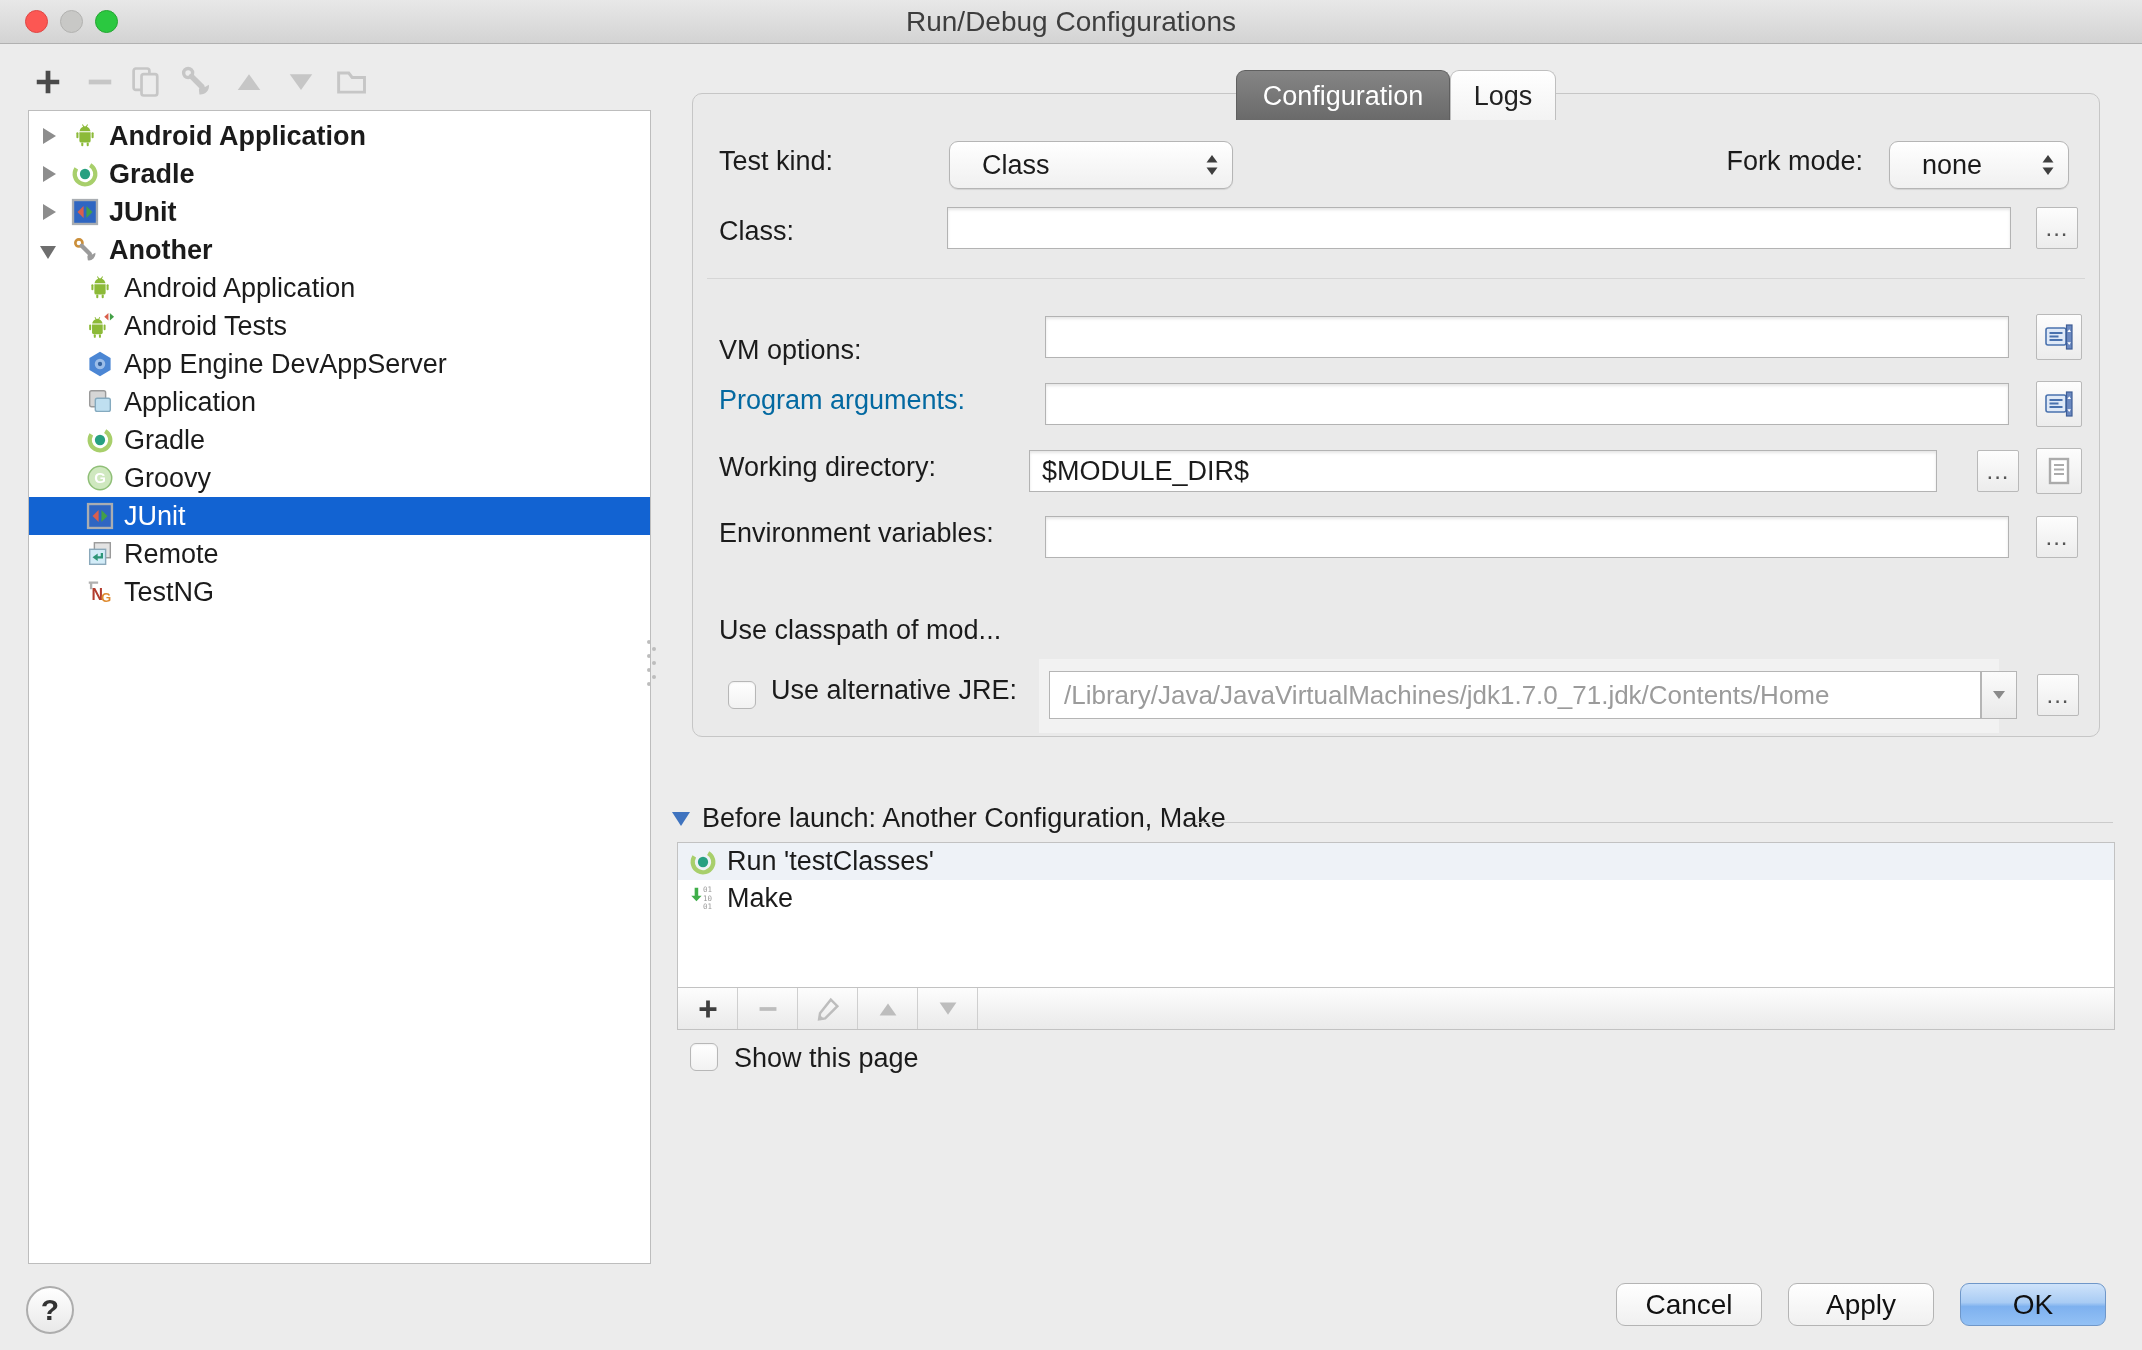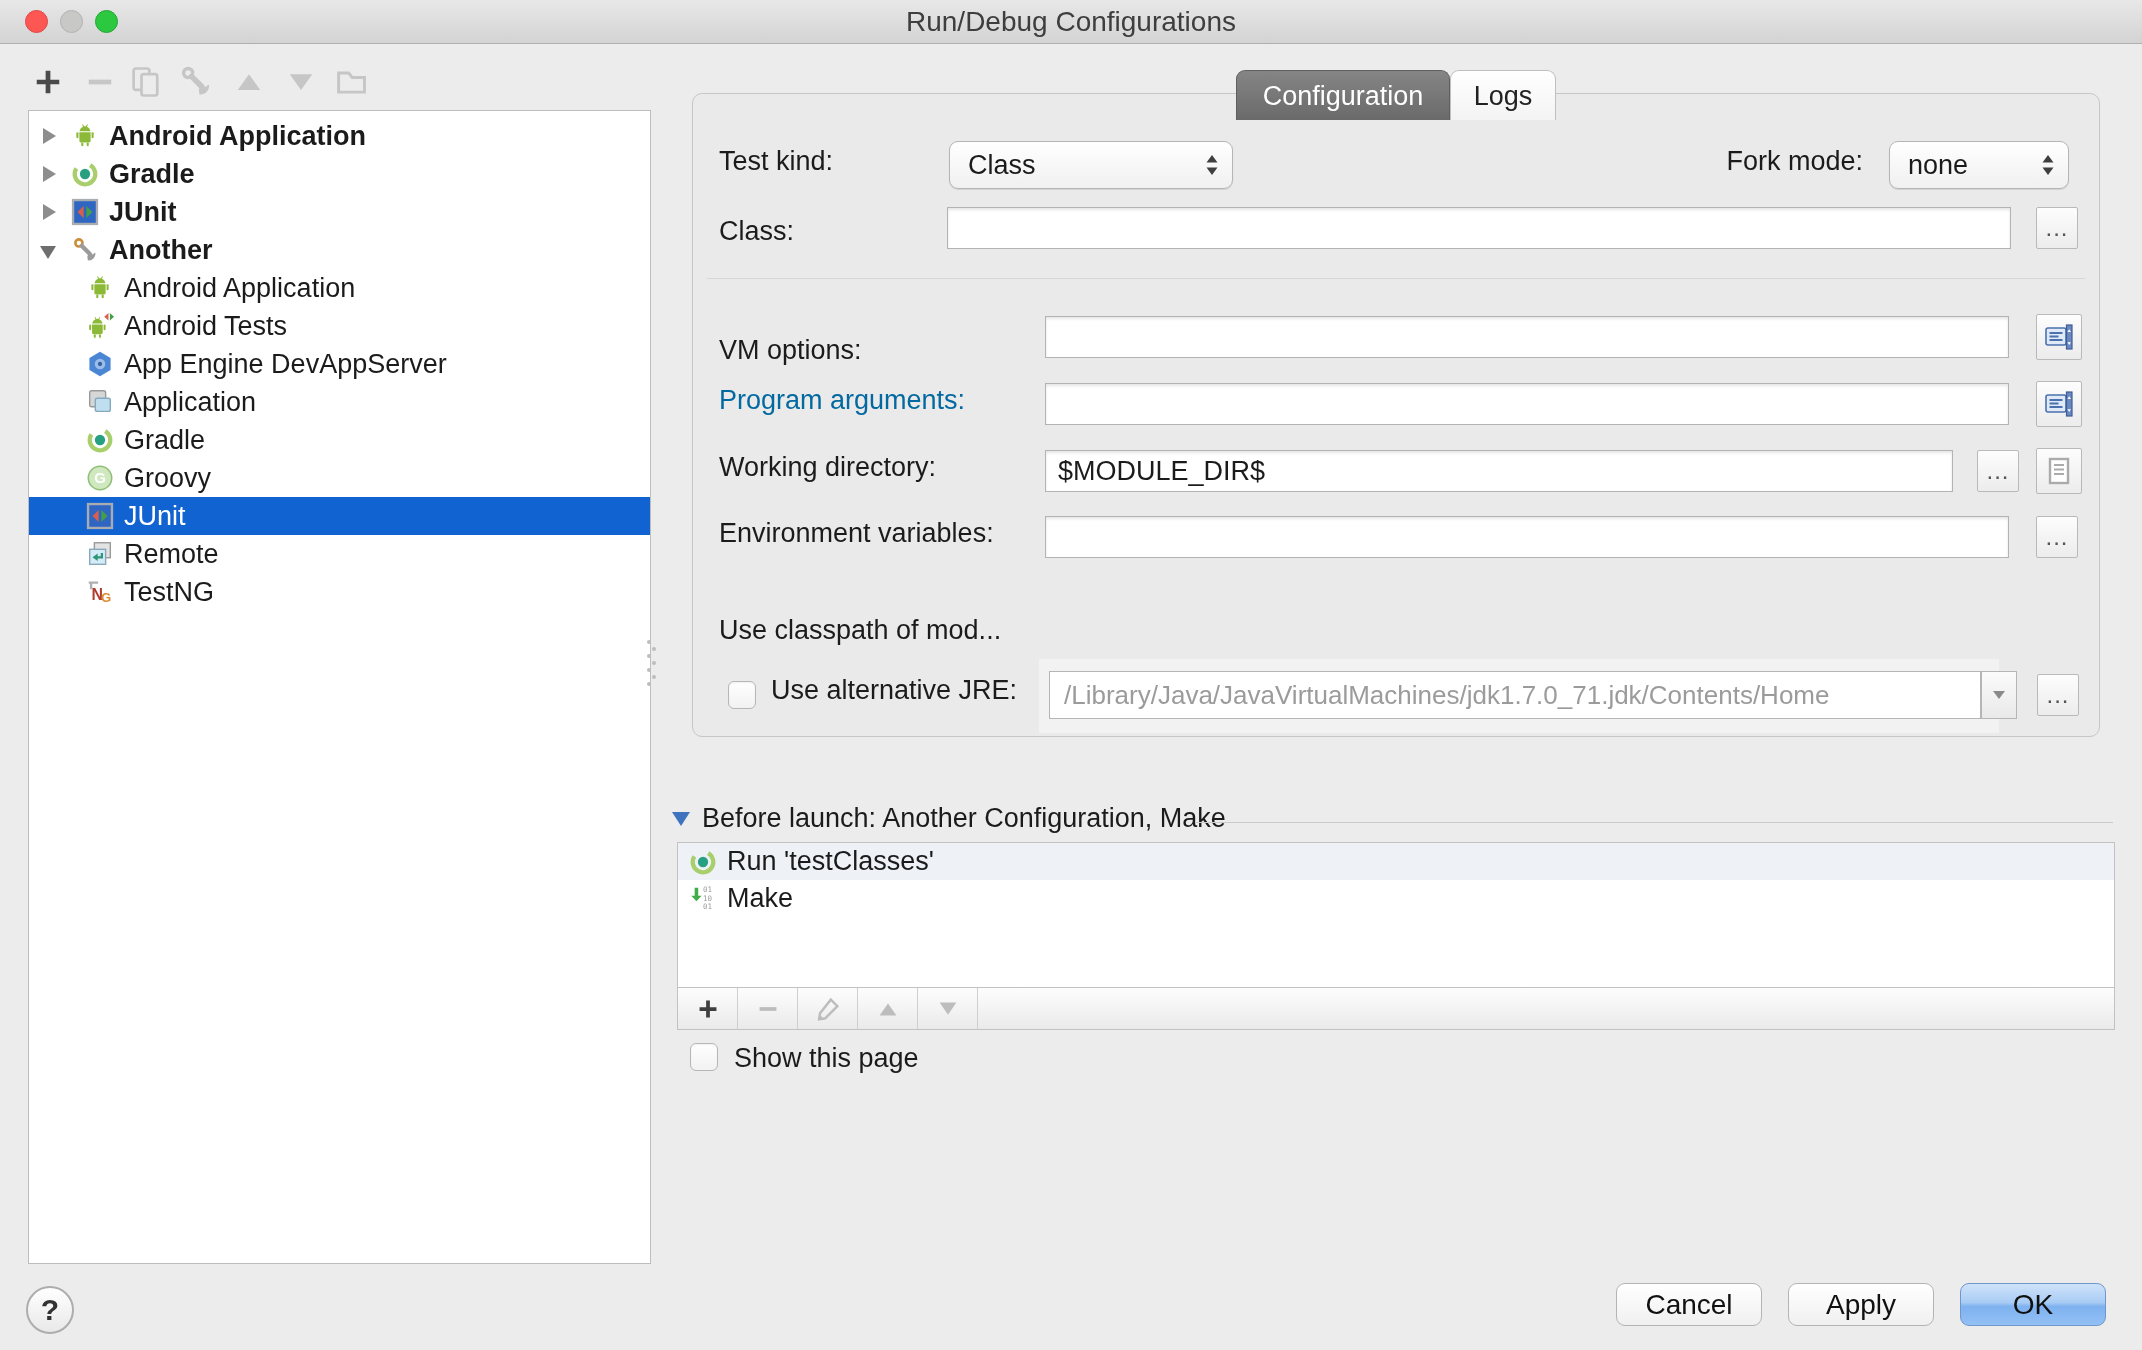--- a/index.html
+++ b/index.html
@@ -84,21 +84,21 @@
     font-family:"Liberation Sans", sans-serif; font-size:27px; color:#1b1b1b;
     padding:0 12px; box-shadow: inset 0 2px 3px rgba(0,0,0,0.10);
     outline:none;
   }
   .popup {
     position:absolute; background: linear-gradient(#ffffff,#f0f0f0);
     border:1px solid #b5b5b5; border-radius:9px;
     box-shadow: 0 1px 1px rgba(0,0,0,0.10);
     font-size:27px; display:flex; align-items:center; cursor:default;
   }
-  .popup .ptext { padding-left:18px; flex:1; white-space:nowrap; overflow:hidden; }
+  .popup .ptext { padding-left:32px; flex:1; white-space:nowrap; overflow:hidden; }
   .popup .stepper { margin-right:12px; flex:0 0 auto; }
   .sqbtn {
     position:absolute; background: linear-gradient(#fdfdfd,#ececec);
     border:1px solid #b9b9b9; border-radius:2px;
     display:flex; align-items:center; justify-content:center;
     font-size:24px; color:#555; letter-spacing:1px;
   }
   .sqbtn svg { width:32px; height:32px; }
   .gsep { position:absolute; left:14px; width:1378px; height:1px; background:#d6d6d6; }
   .checkbox {
@@ -390,21 +390,21 @@
   <div class="sqbtn" style="left:1343px; top:287px; width:46px; height:46px;">
     <svg viewBox="0 0 32 32">
         <rect x="3" y="7" width="20" height="17" rx="2" fill="#dfe9f7" stroke="#4a72ae" stroke-width="1.6"></rect>
         <path d="M6.5 12h13M6.5 15.5h9M6.5 19h13" stroke="#4a72ae" stroke-width="2"></path>
         <rect x="23.5" y="4" width="5.5" height="24" fill="#6b89c0" stroke="#3f5e96" stroke-width="1.2"></rect>
         <path d="M26.2 8.2 28 11h-3.6zM26.2 24l-1.8-2.8h3.6z" fill="#fff"></path>
       </svg>
   </div>
 
   <div class="flabel" style="left:26px; top:358px;">Working directory:</div>
-  <input class="tinput" style="left: 352px; top: 356px; width: 908px; height: 42px;" value="$MODULE_DIR$">
+  <input class="tinput" style="left: 336px; top: 356px; width: 908px; height: 42px;" value="$MODULE_DIR$">
   <div class="sqbtn" style="left:1284px; top:356px; width:42px; height:42px;">...</div>
   <div class="sqbtn" style="left:1343px; top:354px; width:46px; height:46px;">
     <svg viewBox="0 0 32 32">
         <rect x="7" y="4" width="18" height="24" fill="#fff" stroke="#ababab" stroke-width="2.4"></rect>
         <path d="M11 10h10M11 14.5h10M11 19h10" stroke="#ababab" stroke-width="2.2"></path>
       </svg>
   </div>
 
   <div class="flabel" style="left:26px; top:424px;">Environment variables:</div>
   <input class="tinput" style="left: 352px; top: 422px; width: 964px; height: 42px;" value="">

